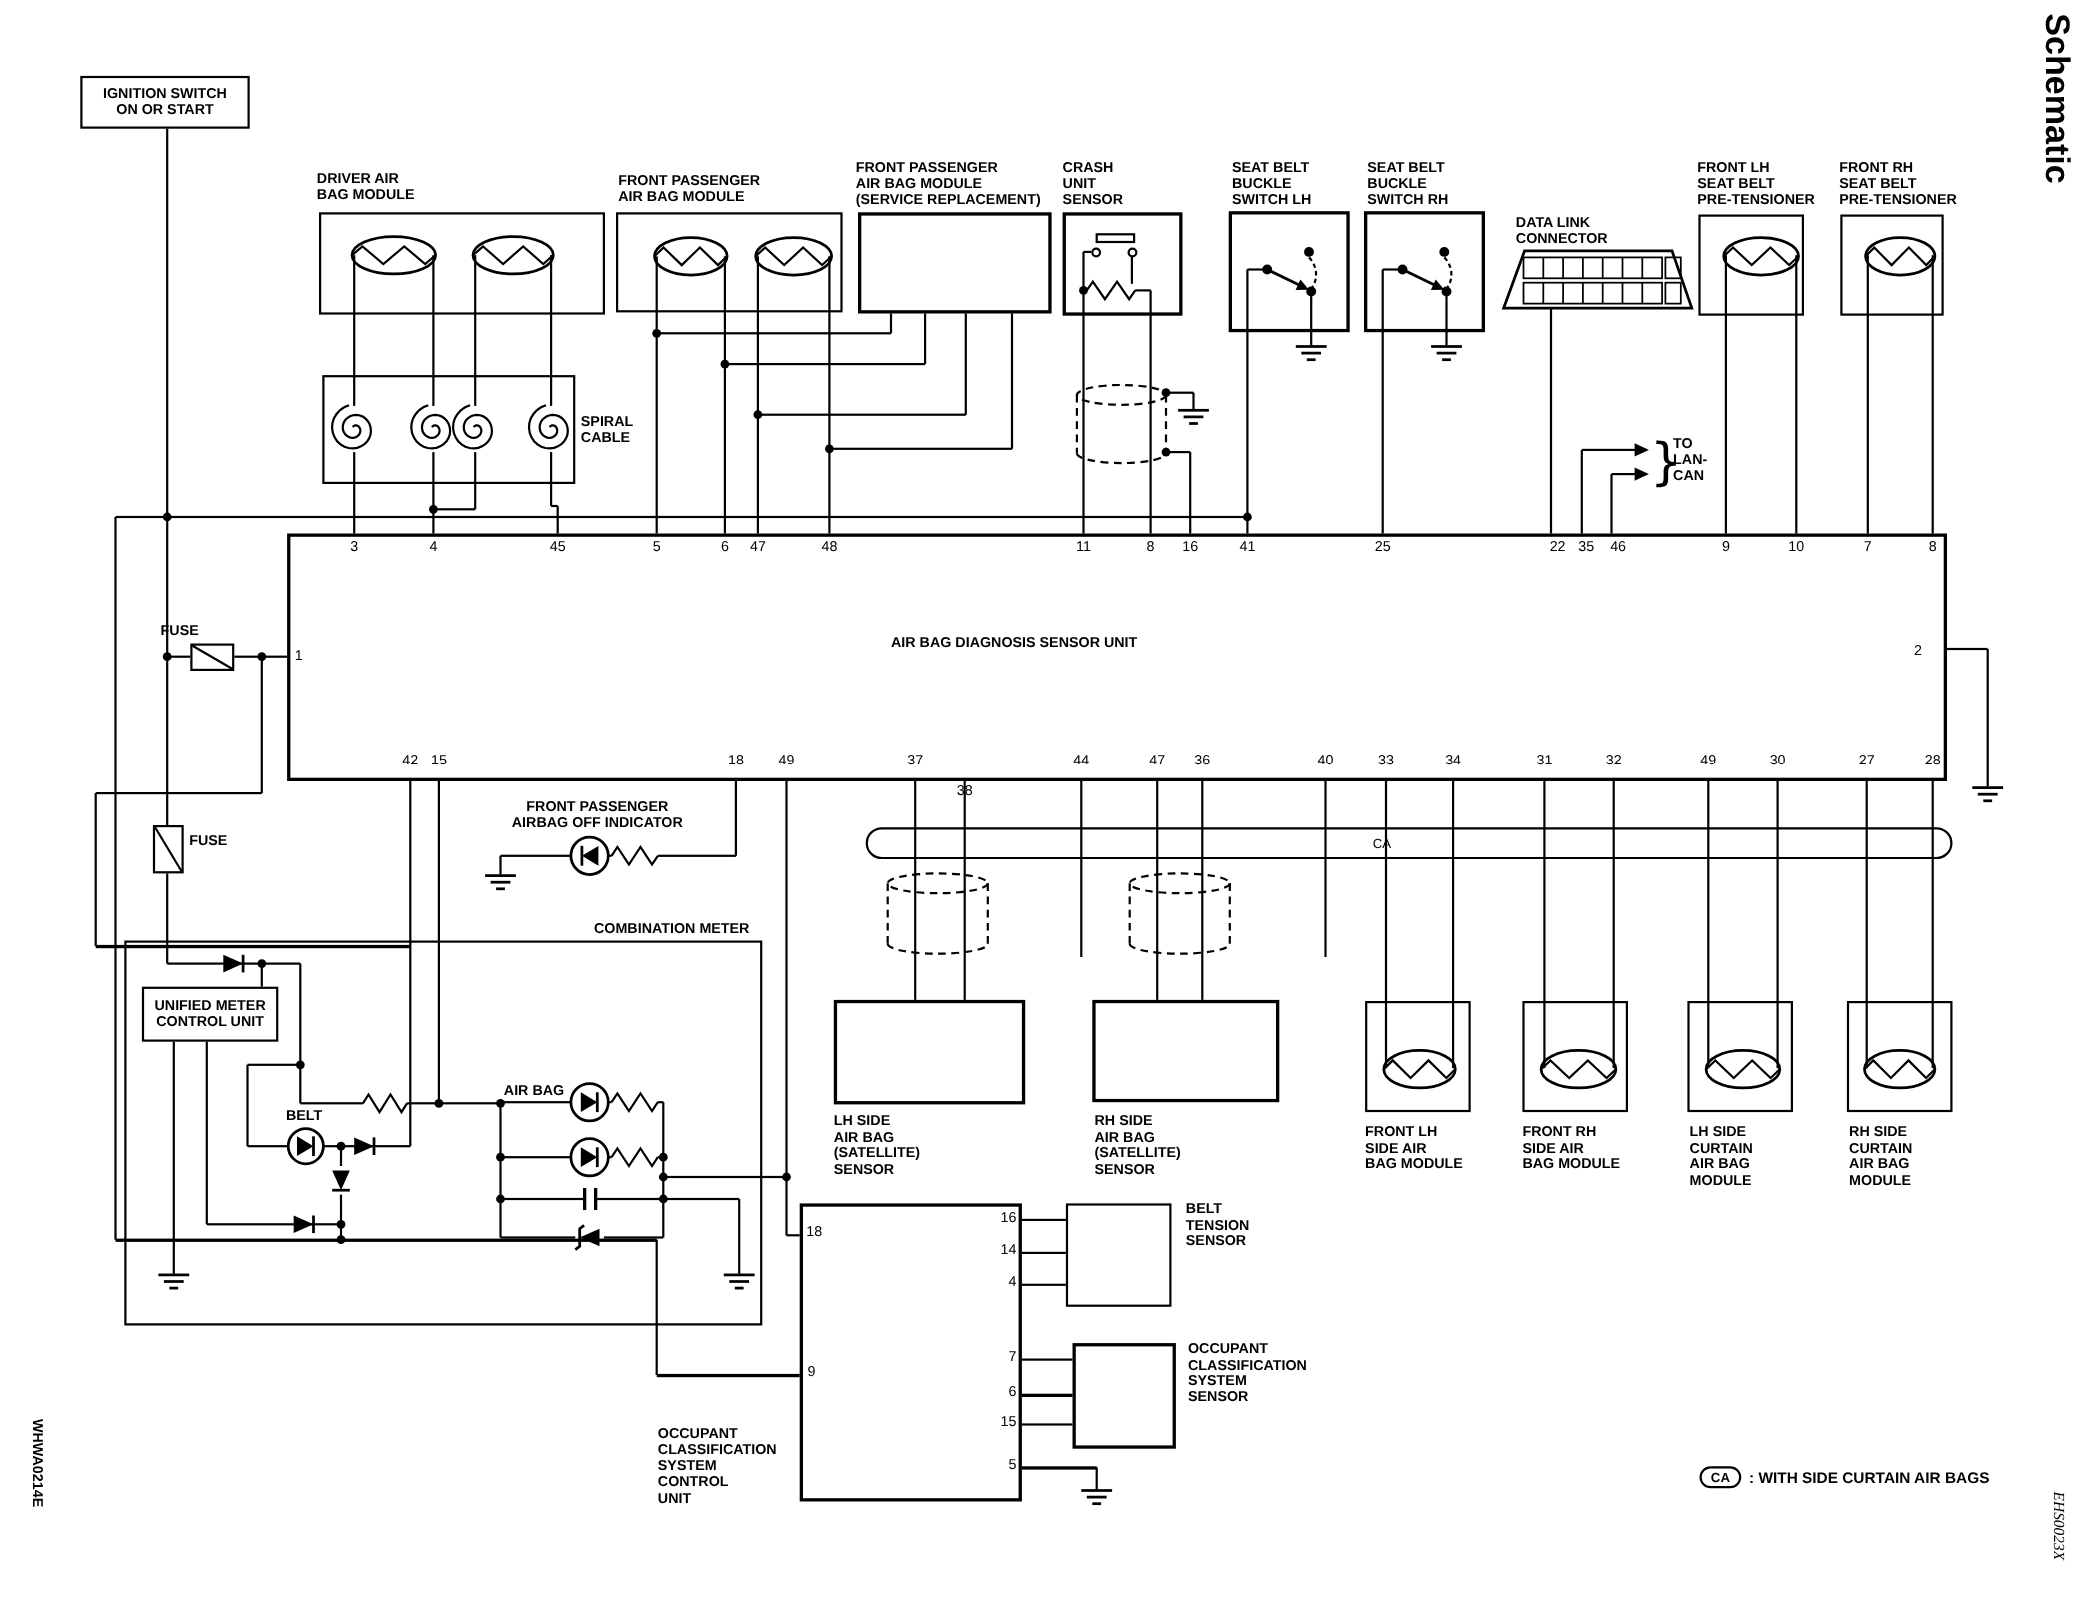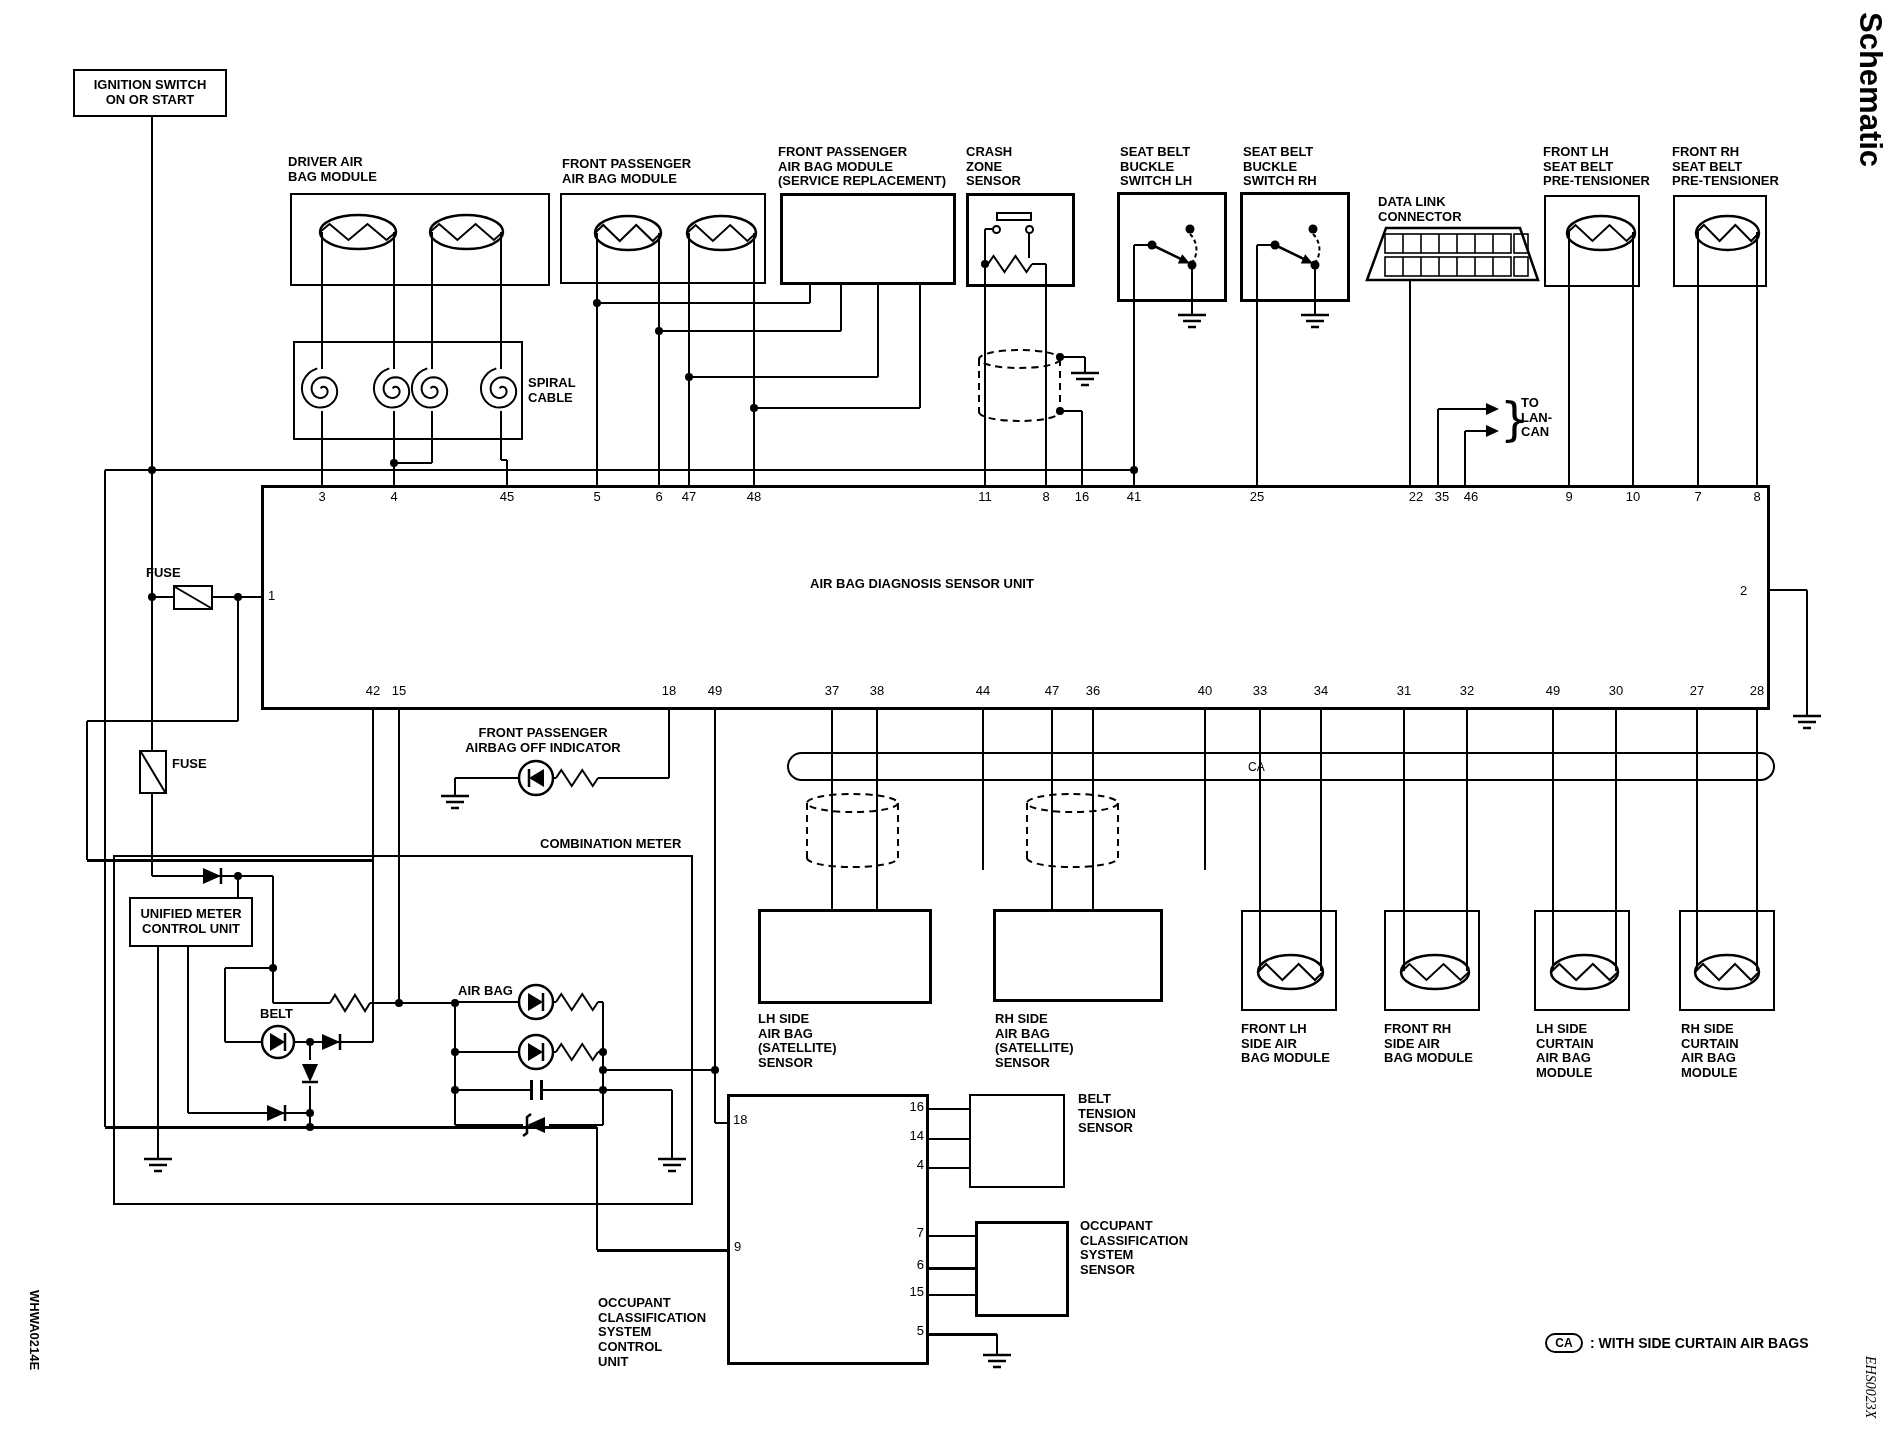--- a/index.html
+++ b/index.html
@@ -63,21 +63,21 @@
   <div class="lbl" style="left:288px;top:155px">DRIVER AIR
 BAG MODULE</div>
   <div class="lbl" style="left:528px;top:376px">SPIRAL
 CABLE</div>
   <div class="lbl" style="left:562px;top:157px">FRONT PASSENGER
 AIR BAG MODULE</div>
   <div class="lbl" style="left:778px;top:145px">FRONT PASSENGER
 AIR BAG MODULE
 (SERVICE REPLACEMENT)</div>
   <div class="lbl" style="left:966px;top:145px">CRASH
-ZONE
+UNIT
 SENSOR</div>
   <div class="lbl" style="left:1120px;top:145px">SEAT BELT
 BUCKLE
 SWITCH LH</div>
   <div class="lbl" style="left:1243px;top:145px">SEAT BELT
 BUCKLE
 SWITCH RH</div>
   <div class="lbl" style="left:1378px;top:195px">DATA LINK
 CONNECTOR</div>
   <div class="lbl" style="left:1543px;top:145px">FRONT LH
@@ -522,21 +522,21 @@
     <div class="pin" style="left: 1471px; top: 489px; transform: translateX(-50%);">46</div>
     <div class="pin" style="left: 1569px; top: 489px; transform: translateX(-50%);">9</div>
     <div class="pin" style="left: 1633px; top: 489px; transform: translateX(-50%);">10</div>
     <div class="pin" style="left: 1698px; top: 489px; transform: translateX(-50%);">7</div>
     <div class="pin" style="left: 1757px; top: 489px; transform: translateX(-50%);">8</div>
     <div class="pin" style="left: 373px; top: 683px; transform: translateX(-50%);">42</div>
     <div class="pin" style="left: 399px; top: 683px; transform: translateX(-50%);">15</div>
     <div class="pin" style="left: 669px; top: 683px; transform: translateX(-50%);">18</div>
     <div class="pin" style="left: 715px; top: 683px; transform: translateX(-50%);">49</div>
     <div class="pin" style="left: 832px; top: 683px; transform: translateX(-50%);">37</div>
-    <div class="pin" style="left: 877px; top: 683px; transform: translateX(-50%);">38</div>
+    <div class="pin" style="left: 877px; top: 711px; transform: translateX(-50%);">38</div>
     <div class="pin" style="left: 983px; top: 683px; transform: translateX(-50%);">44</div>
     <div class="pin" style="left: 1052px; top: 683px; transform: translateX(-50%);">47</div>
     <div class="pin" style="left: 1093px; top: 683px; transform: translateX(-50%);">36</div>
     <div class="pin" style="left: 1205px; top: 683px; transform: translateX(-50%);">40</div>
     <div class="pin" style="left: 1260px; top: 683px; transform: translateX(-50%);">33</div>
     <div class="pin" style="left: 1321px; top: 683px; transform: translateX(-50%);">34</div>
     <div class="pin" style="left: 1404px; top: 683px; transform: translateX(-50%);">31</div>
     <div class="pin" style="left: 1467px; top: 683px; transform: translateX(-50%);">32</div>
     <div class="pin" style="left: 1553px; top: 683px; transform: translateX(-50%);">49</div>
     <div class="pin" style="left: 1616px; top: 683px; transform: translateX(-50%);">30</div>

